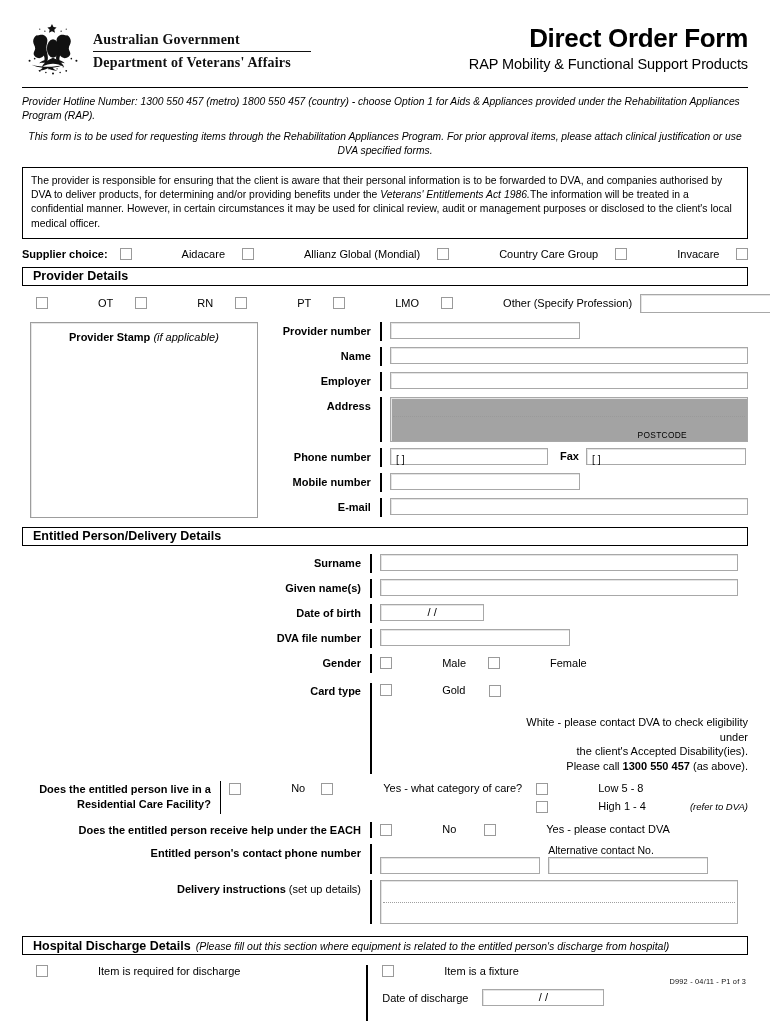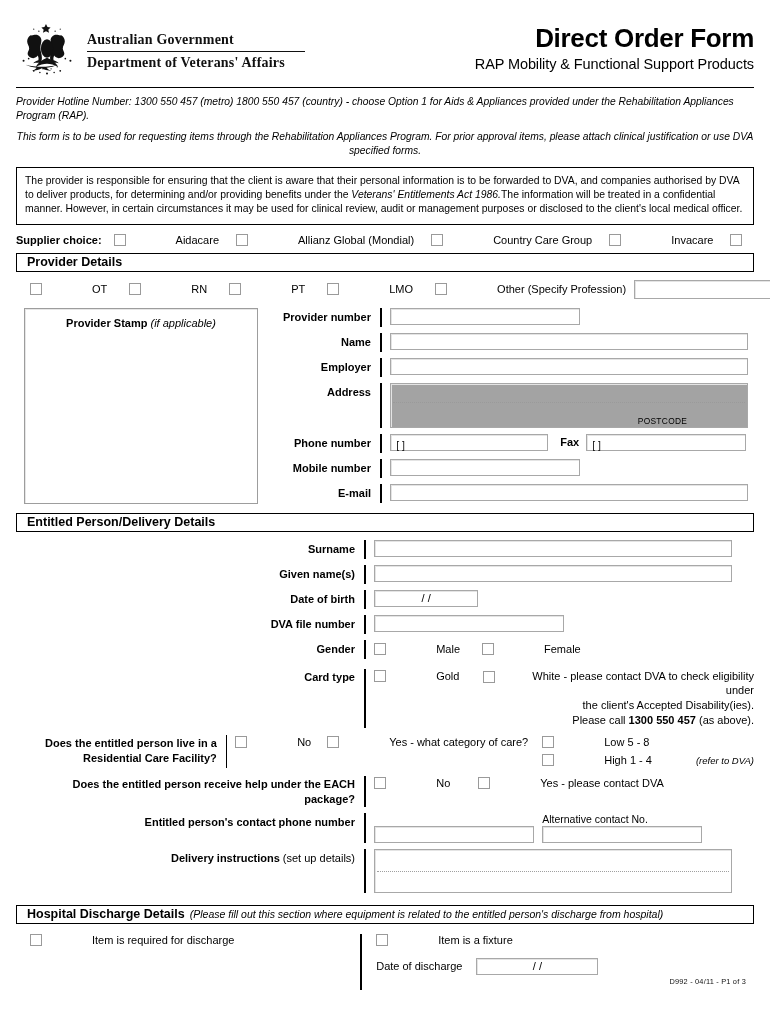--- a/index.html
+++ b/index.html
@@ -7,21 +7,21 @@
     margin: 0; padding: 0;
     background: #ffffff;
   }
   body {
     width: 770px; height: 1024px;
     font-family: "Liberation Sans", sans-serif;
     color: #000;
     position: relative;
     overflow: hidden;
   }
-  .page { position: relative; width: 770px; height: 1024px; padding: 0 16px; }
+  .page { position: relative; width: 770px; height: 1024px; padding: 0 22px; }
 
   
   .header { display: flex; align-items: flex-start; justify-content: space-between;
             padding-top: 22px; }
   .brand { display: flex; align-items: center; gap: 9px; }
   .crest { width: 62px; height: 56px; flex: none; }
   .brandtext { padding-top: 2px; }
   .brand-line1, .brand-line2 {
     font-family: "Liberation Serif", serif;
     font-weight: bold;
@@ -382,21 +382,21 @@
 
     <div class="frow tall" style="margin-top:10px;">
       <div class="ep-label">Card type</div>
       <div class="divider"></div>
       <div class="fctl" style="align-items:flex-start;">
         <label class="chk-opt" style="margin-right:24px;line-height:15px;">
             <span class="cb"></span>
             <span>Gold</span>
           </label>
         <span class="cb" style="margin-top:2px;"></span>
-        <div class="cardtype-text" style="margin-left:6px;">
+        <div class="cardtype-text" style="margin-left:6px;margin-top:32px;">
           <div>White - please contact DVA to check eligibility under</div>
           <div>the client's Accepted Disability(ies).</div>
           <div><span>Please call </span><b>1300 550 457</b><span> (as above).</span></div>
         </div>
       </div>
     </div>
 
     <div class="frow tall" style="margin-top:7px;">
       <div class="ep-label" style="line-height:15px;">Does the entitled person live in a Residential Care Facility?</div>
       <div class="divider"></div>
@@ -419,21 +419,20 @@
               <span>High 1 - 4 </span>
               <i style="font-size:9.5px;">(refer to DVA)</i>
             </label>
         </div>
       </div>
     </div>
 
     <div class="frow tall" style="margin-top:8px;">
       <div class="ep-label" style="line-height:15px;">
         <div>Does the entitled person receive help under the EACH</div>
-        <div>package?</div>
       </div>
       <div class="divider"></div>
       <div class="fctl" style="align-items:flex-start;">
         <label class="chk-opt" style="margin-right:16px;line-height:15px;">
             <span class="cb"></span>
             <span>No</span>
           </label>
         <label class="chk-opt" style="line-height:15px;margin-left:12px;">
             <span class="cb"></span>
             <span>Yes - please contact DVA</span>

